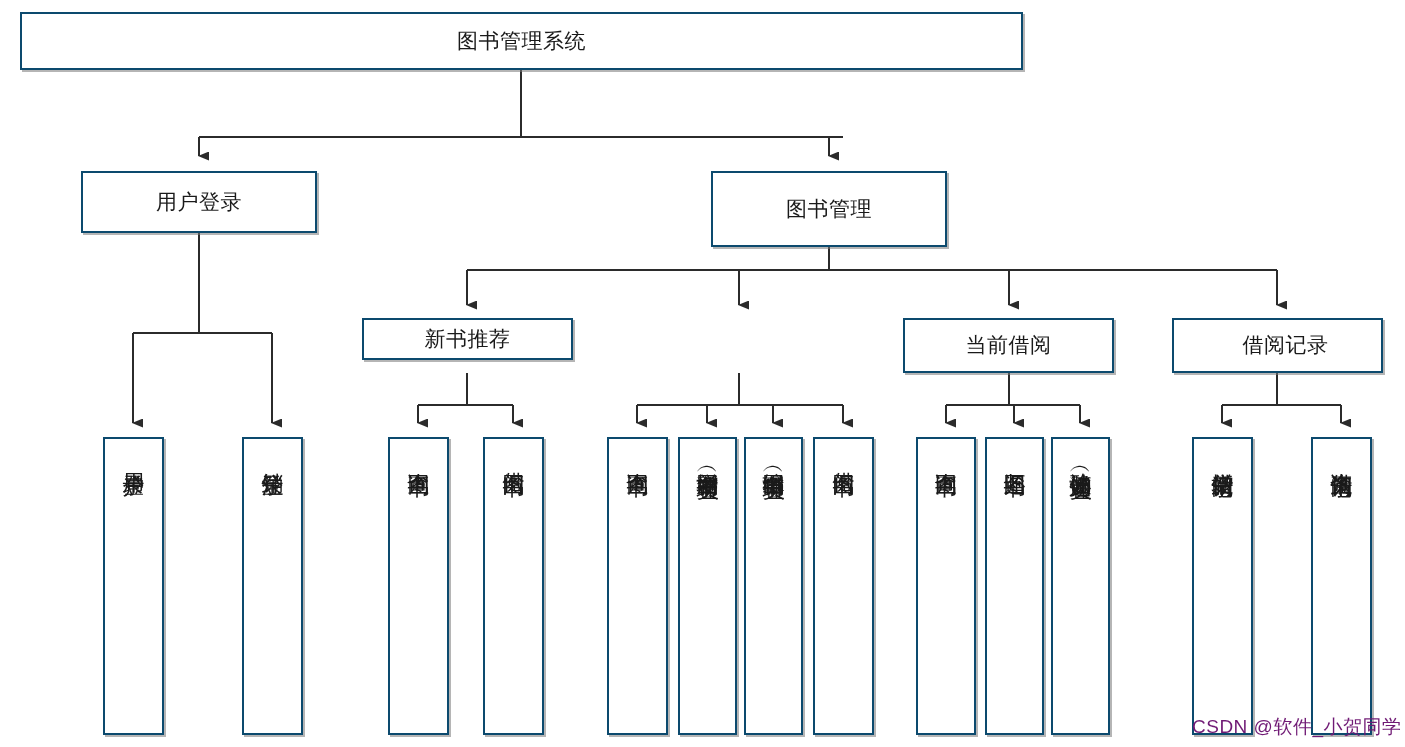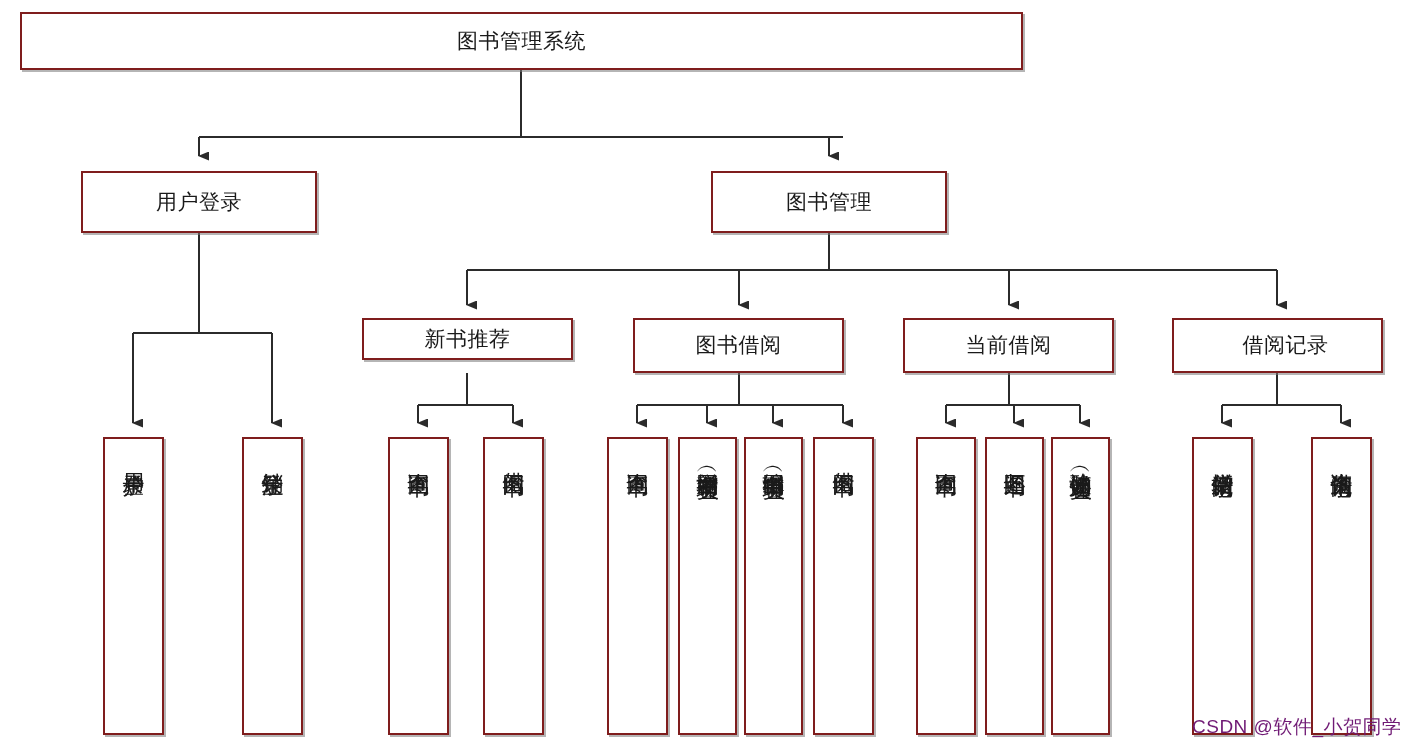--- a/index.html
+++ b/index.html
@@ -21,21 +21,21 @@
     position: absolute;
     left: 0;
     top: 0;
     width: 1405px;
     height: 747px;
   }
   .node-box {
     position: absolute;
     box-sizing: border-box;
     background: #ffffff;
-    border: 2px solid #7f1d1d;
+    border: 2px solid #0c4a6e;
     display: flex;
     align-items: center;
     justify-content: center;
   }
   .node-box.shadowed {
     box-shadow: 2px 2px 0 rgba(120,120,120,0.55);
   }
   .node-label {
     color: #1a1a1a;
     font-size: 21px;
@@ -124,31 +124,28 @@
   </svg>
 
   <div class="node-box shadowed" style="left:20px; top:12px; width:1003px; height:58px;">
     <span class="node-label">图书管理系统</span>
   </div>
 
   <div class="node-box shadowed" style="left:81px; top:171px; width:236px; height:62px;">
     <span class="node-label">用户登录</span>
   </div>
 
-  <div class="node-box shadowed" style="left:711px; top:171px; width:236px; height:62px;">
+  <div class="node-box shadowed" style="left:711px; top:171px; width:236px; height:76px;">
     <span class="node-label">图书管理</span>
   </div>
 
   <div class="node-box shadowed" style="left:362px; top:318px; width:211px; height:42px;">
     <span class="node-label">新书推荐</span>
   </div>
 
-  <div class="node-box shadowed" style="left:633px; top:318px; width:211px; height:55px;">
-    <span class="node-label">图书借阅</span>
-  </div>
 
   <div class="node-box shadowed" style="left:903px; top:318px; width:211px; height:55px;">
     <span class="node-label">当前借阅</span>
   </div>
 
   <div class="node-box shadowed" style="left:1172px; top:318px; width:211px; height:55px;padding-left:16px;">
     <span class="node-label">借阅记录</span>
   </div>
 
   <div class="node-box leaf shadowed" style="left:103px; top:437px; width:61px; height:298px;">

